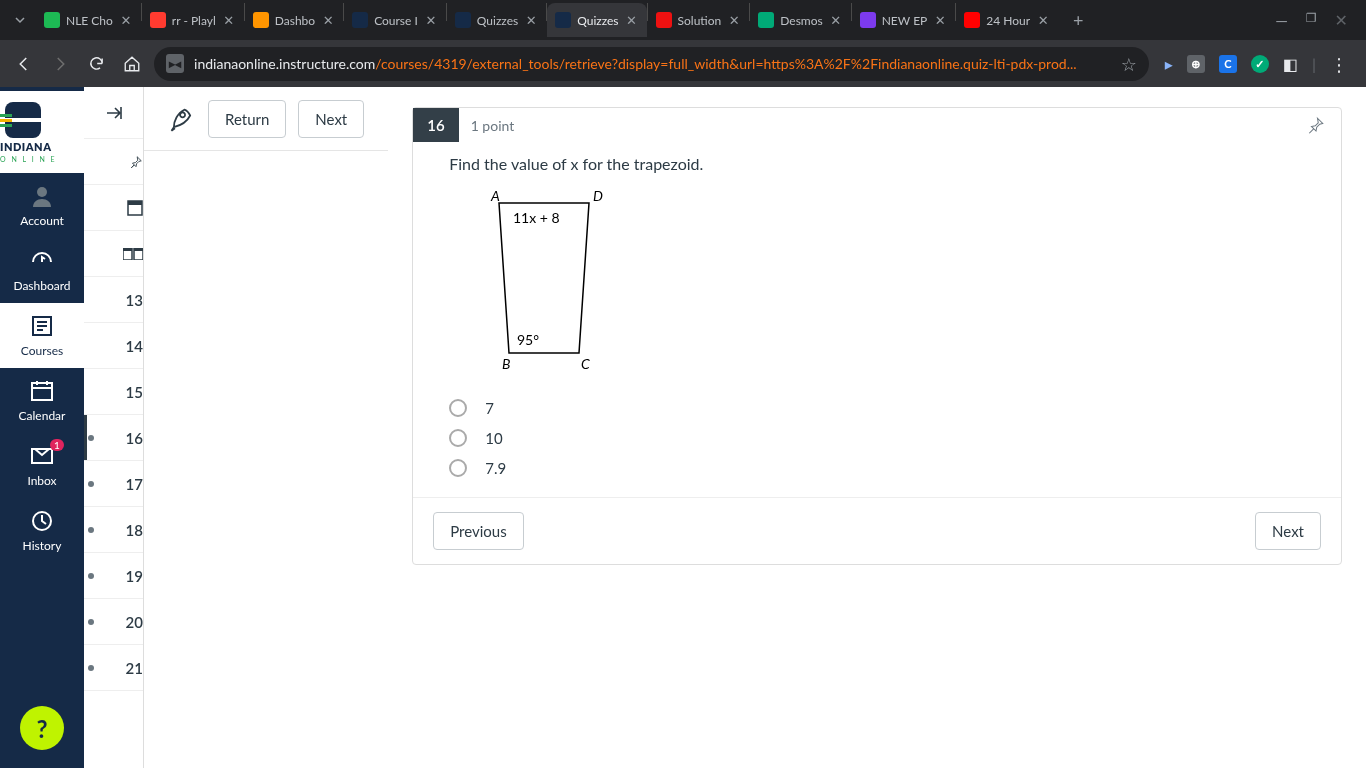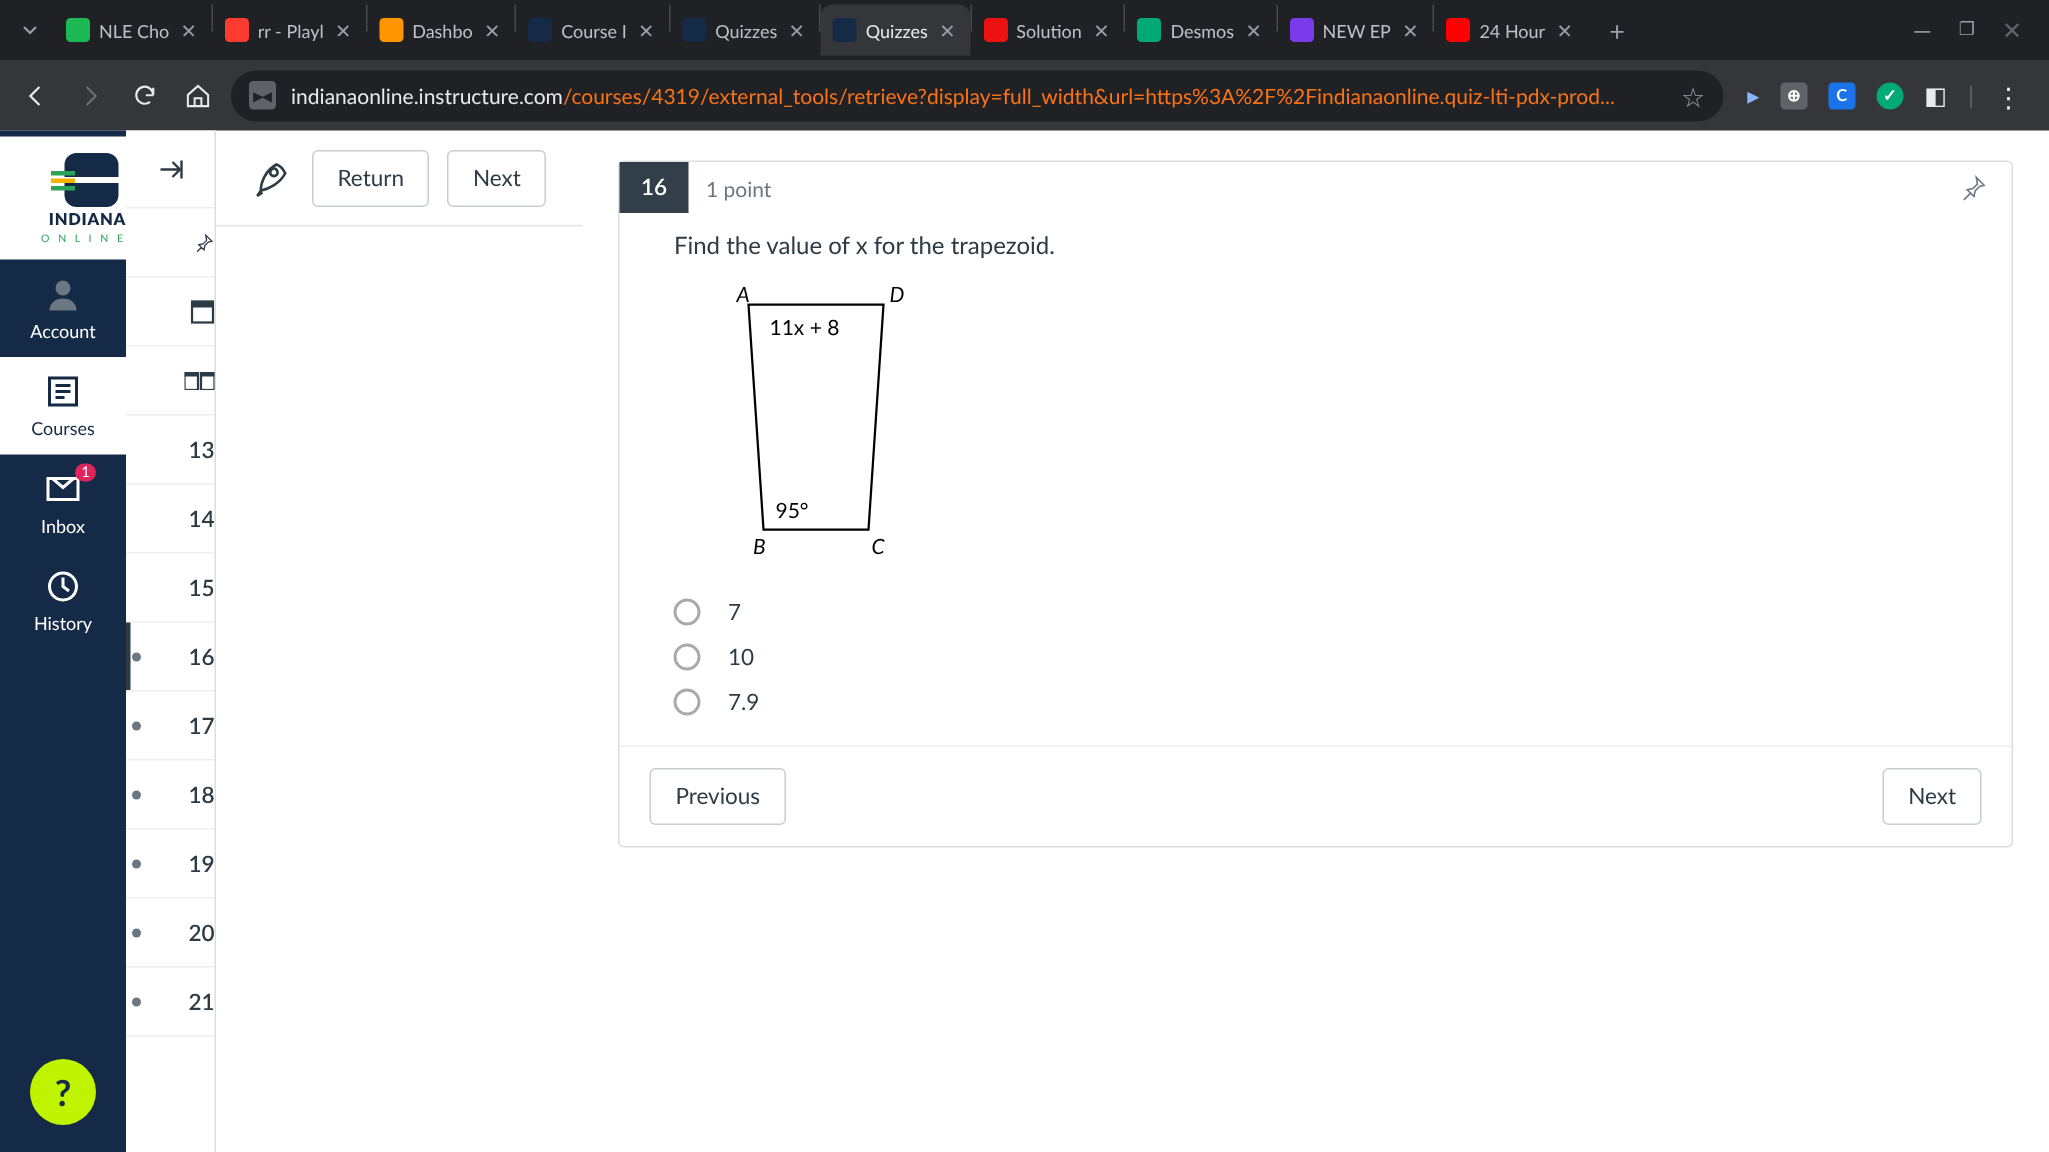--- a/index.html
+++ b/index.html
@@ -21,21 +21,21 @@
 .nav-btn{width:28px;height:28px;display:flex;align-items:center;justify-content:center;color:#9aa0a6;border-radius:50%}
 .url-box{flex:1;background:#202124;border-radius:20px;height:34px;display:flex;align-items:center;padding:0 12px;gap:10px;color:#9aa0a6;font-size:14px}
 .url-text{flex:1;overflow:hidden;white-space:nowrap;text-overflow:ellipsis}
 .url-text .dim{color:#f97316}
 .ext-icons{display:flex;gap:14px;padding:0 8px;align-items:center}
 .ext-icon{width:18px;height:18px;border-radius:3px;display:flex;align-items:center;justify-content:center;font-size:11px;font-weight:bold;color:#fff}
 
 
 .app{position:absolute;top:87px;left:0;right:0;bottom:0;background:#fff;color:#2d3b45;display:flex}
 .global-nav{width:84px;background:#152a47;display:flex;flex-direction:column;align-items:center;padding-top:4px}
-.logo{width:84px;height:82px;background:#fff;display:flex;flex-direction:column;align-items:flex-end;justify-content:center;gap:2px}
+.logo{width:84px;height:82px;background:#fff;display:flex;flex-direction:column;align-items:flex-start;justify-content:center;gap:2px}
 .logo-ico{width:46px;height:36px;position:relative}
 .logo-ico .bar1{position:absolute;width:36px;height:16px;background:#152a47;border-radius:8px 8px 0 0;top:0;left:5px}
 .logo-ico .bar2{position:absolute;width:36px;height:16px;background:#152a47;border-radius:0 0 8px 8px;bottom:0;left:5px}
 .logo-ico .dash{position:absolute;width:16px;height:3px;left:-4px}
 .gn-item{width:84px;display:flex;flex-direction:column;align-items:center;gap:4px;padding:10px 0;color:#fff;font-size:12px;position:relative}
 .gn-item.active{background:#fff;color:#152a47}
 .gn-ico{width:26px;height:26px;display:flex;align-items:center;justify-content:center}
 .gn-badge{position:absolute;top:6px;right:20px;background:#e0245e;color:#fff;font-size:10px;border-radius:8px;padding:0 4px;min-width:14px;text-align:center}
 .help-bubble{position:absolute;bottom:18px;left:20px;width:44px;height:44px;background:#bff300;border-radius:50%;display:flex;align-items:center;justify-content:center;color:#152a47;font-size:24px;font-weight:bold;z-index:5}
 
@@ -198,28 +198,45 @@
     <div id="gn-items">
         <div class="gn-item">
           <span class="gn-ico">
             <svg width="26" height="26" viewBox="0 0 26 26">
               <circle cx="13" cy="9" r="5" fill="#6b7780"></circle>
               <path d="M4 24c0-5 4-8 9-8s9 3 9 8" fill="#6b7780"></path>
             </svg>
           </span>
           <span>Account</span>
         </div>
+        <div class="gn-item">
+          <span class="gn-ico">
+            <svg width="26" height="26" viewBox="0 0 26 26">
+              <path d="M4 14a9 9 0 0118 0M13 14v-5l3 2" stroke="currentColor" stroke-width="2" fill="none"></path>
+            </svg>
+          </span>
+          <span>Dashboard</span>
+        </div>
         <div class="gn-item active">
           <span class="gn-ico">
             <svg width="26" height="26" viewBox="0 0 26 26">
               <rect x="4" y="4" width="18" height="18" stroke="currentColor" stroke-width="2" fill="none"></rect>
               <path d="M8 9h10M8 13h10M8 17h6" stroke="currentColor" stroke-width="2"></path>
             </svg>
           </span>
           <span>Courses</span>
+        </div>
+        <div class="gn-item">
+          <span class="gn-ico">
+            <svg width="26" height="26" viewBox="0 0 26 26">
+              <rect x="3" y="5" width="20" height="17" stroke="currentColor" stroke-width="2" fill="none"></rect>
+              <path d="M3 10h20M8 3v4M18 3v4" stroke="currentColor" stroke-width="2"></path>
+            </svg>
+          </span>
+          <span>Calendar</span>
         </div>
         <div class="gn-item">
           <span class="gn-ico">
             <svg width="26" height="26" viewBox="0 0 26 26">
               <rect x="3" y="6" width="20" height="14" stroke="currentColor" stroke-width="2" fill="none"></rect>
               <path d="M6 6l7 6 7-6" stroke="currentColor" stroke-width="2" fill="none"></path>
             </svg>
           </span>
           <span>Inbox</span>
           <span class="gn-badge">1</span>

